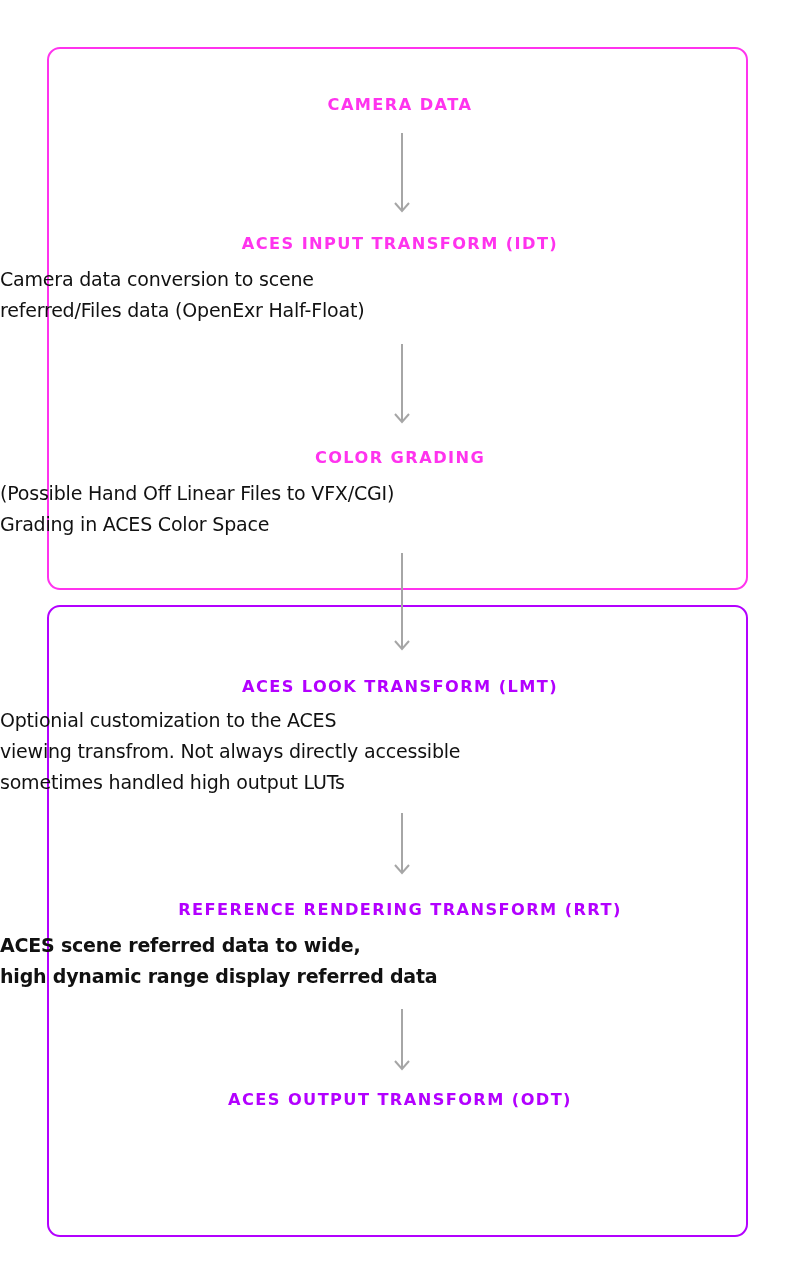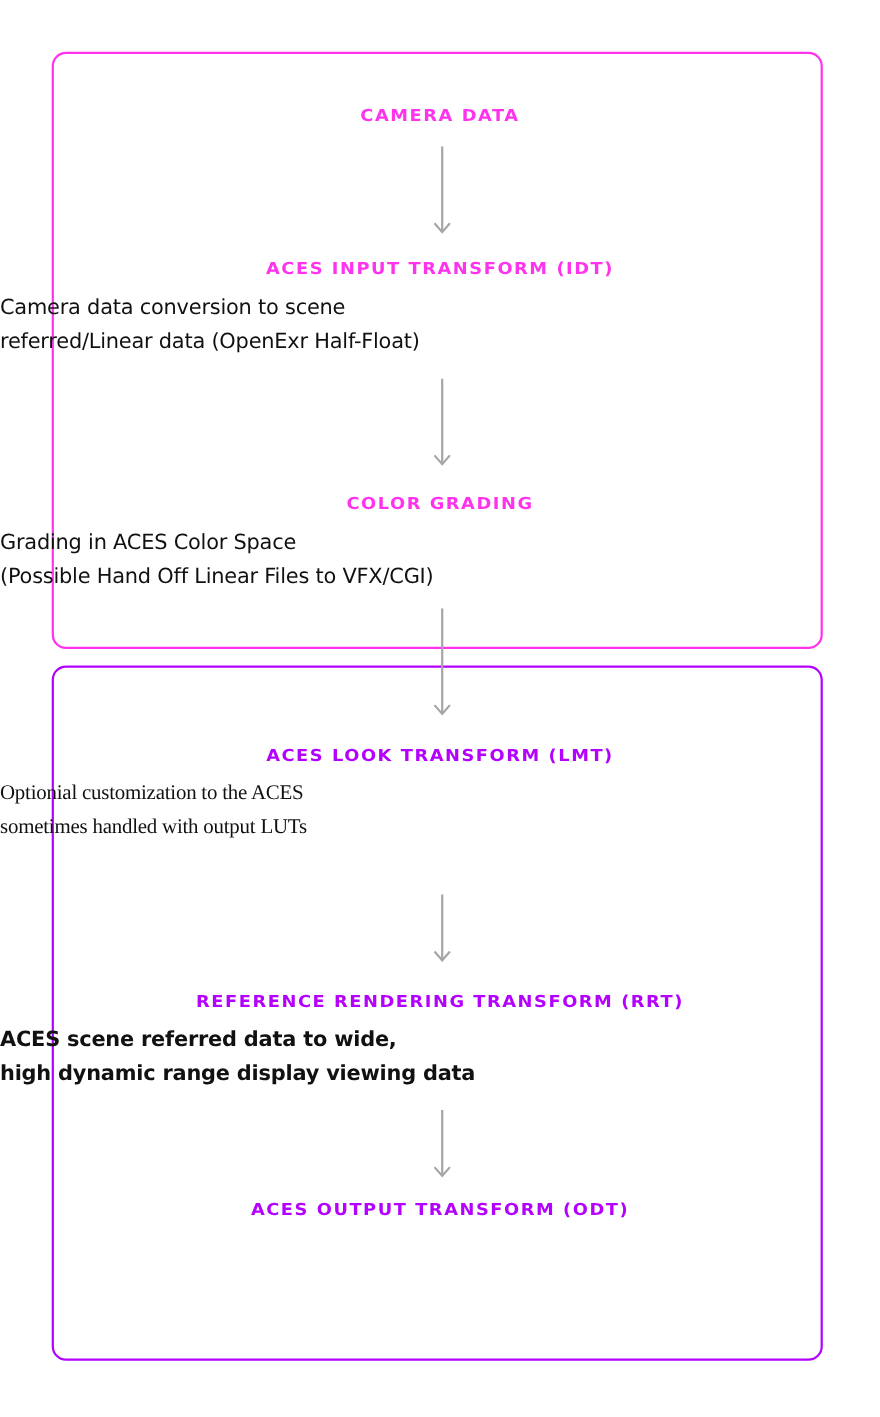--- a/index.html
+++ b/index.html
@@ -26,60 +26,61 @@
 <div class="arrow" style="top:133px;">
   <svg width="16" height="80" viewBox="0 0 16 80">
       <line x1="8" y1="0" x2="8" y2="78" stroke="#a6a6a6" stroke-width="2"></line>
       <polyline points="1,70 8,78 15,70" fill="none" stroke="#a6a6a6" stroke-width="2"></polyline>
     </svg>
 </div>
 
 <div class="heading h1c" style="top:235px;">ACES INPUT TRANSFORM (IDT)</div>
 <div class="body-text" style="top:264px;">
   <span>Camera data conversion to scene</span>
-  <span>referred/Linear data (OpenExr Half-Float)</span>
+  <span>referred/Files data (OpenExr Half-Float)</span>
 </div>
 
 <div class="arrow" style="top:344px;">
   <svg width="16" height="80" viewBox="0 0 16 80">
       <line x1="8" y1="0" x2="8" y2="78" stroke="#a6a6a6" stroke-width="2"></line>
       <polyline points="1,70 8,78 15,70" fill="none" stroke="#a6a6a6" stroke-width="2"></polyline>
     </svg>
 </div>
 
 <div class="heading h1c" style="top:449px;">COLOR GRADING</div>
 <div class="body-text" style="top:478px;">
+  <span>(Possible Hand Off Linear Files to VFX/CGI)</span>
   <span>Grading in ACES Color Space</span>
-  <span>(Possible Hand Off Linear Files to VFX/CGI)</span>
 </div>
 
 <div class="arrow" style="top:553px;">
   <svg width="16" height="98" viewBox="0 0 16 98">
       <line x1="8" y1="0" x2="8" y2="96" stroke="#a6a6a6" stroke-width="2"></line>
       <polyline points="1,88 8,96 15,88" fill="none" stroke="#a6a6a6" stroke-width="2"></polyline>
     </svg>
 </div>
 
 <div class="heading h2c" style="top:678px;">ACES LOOK TRANSFORM (LMT)</div>
-<div class="body-text" style="top:705px;font-family:Liberation Serif, serif;">
+<div class="body-text" style="top:705px;">
   <span>Optionial customization to the ACES</span>
-  <span>sometimes handled with output LUTs</span>
+  <span>viewing transfrom. Not always directly accessible</span>
+  <span>sometimes handled high output LUTs</span>
 </div>
 
 <div class="arrow" style="top:813px;">
   <svg width="16" height="62" viewBox="0 0 16 62">
       <line x1="8" y1="0" x2="8" y2="60" stroke="#a6a6a6" stroke-width="2"></line>
       <polyline points="1,52 8,60 15,52" fill="none" stroke="#a6a6a6" stroke-width="2"></polyline>
     </svg>
 </div>
 
 <div class="heading h2c" style="top:901px;">REFERENCE RENDERING TRANSFORM (RRT)</div>
 <div class="body-text" style="top:930px;font-weight:bold;">
   <span>ACES scene referred data to wide,</span>
-  <span>high dynamic range display viewing data</span>
+  <span>high dynamic range display referred data</span>
 </div>
 
 <div class="arrow" style="top:1009px;">
   <svg width="16" height="62" viewBox="0 0 16 62">
       <line x1="8" y1="0" x2="8" y2="60" stroke="#a6a6a6" stroke-width="2"></line>
       <polyline points="1,52 8,60 15,52" fill="none" stroke="#a6a6a6" stroke-width="2"></polyline>
     </svg>
 </div>
 
 <div class="heading h2c" style="top:1091px;">ACES OUTPUT TRANSFORM (ODT)</div>

